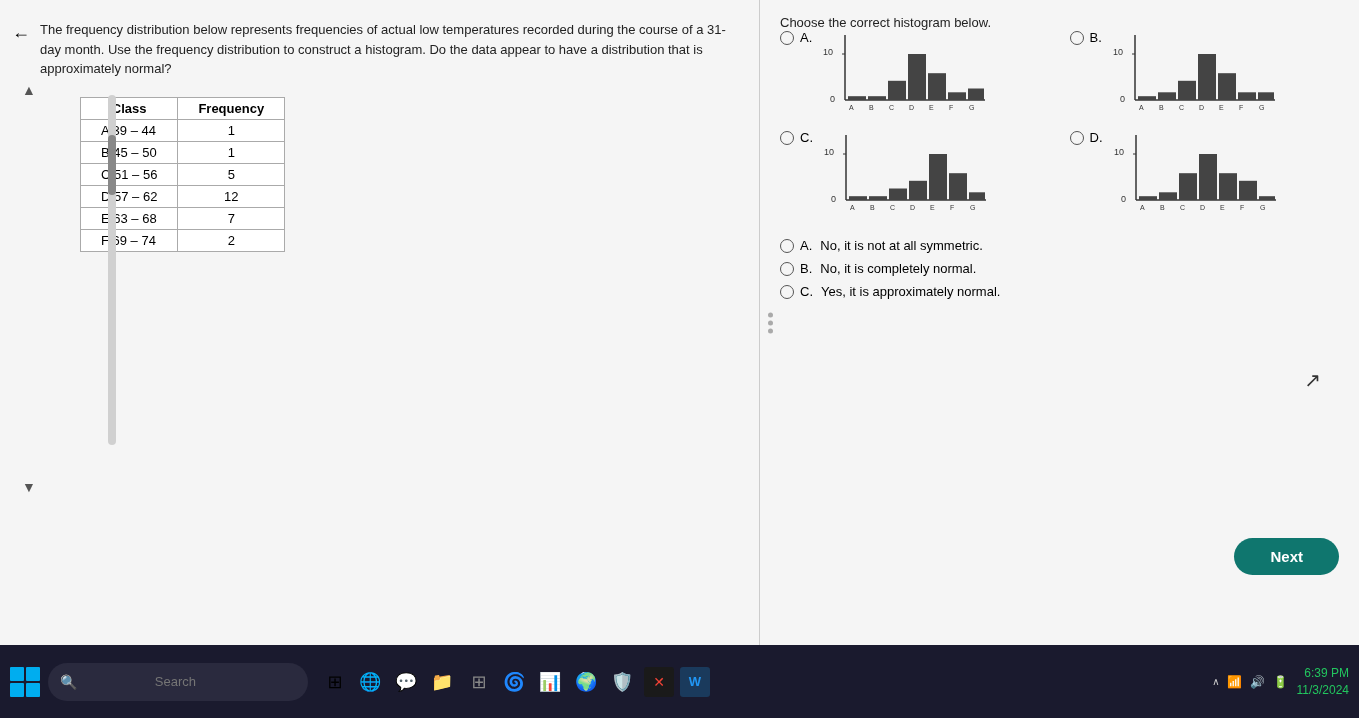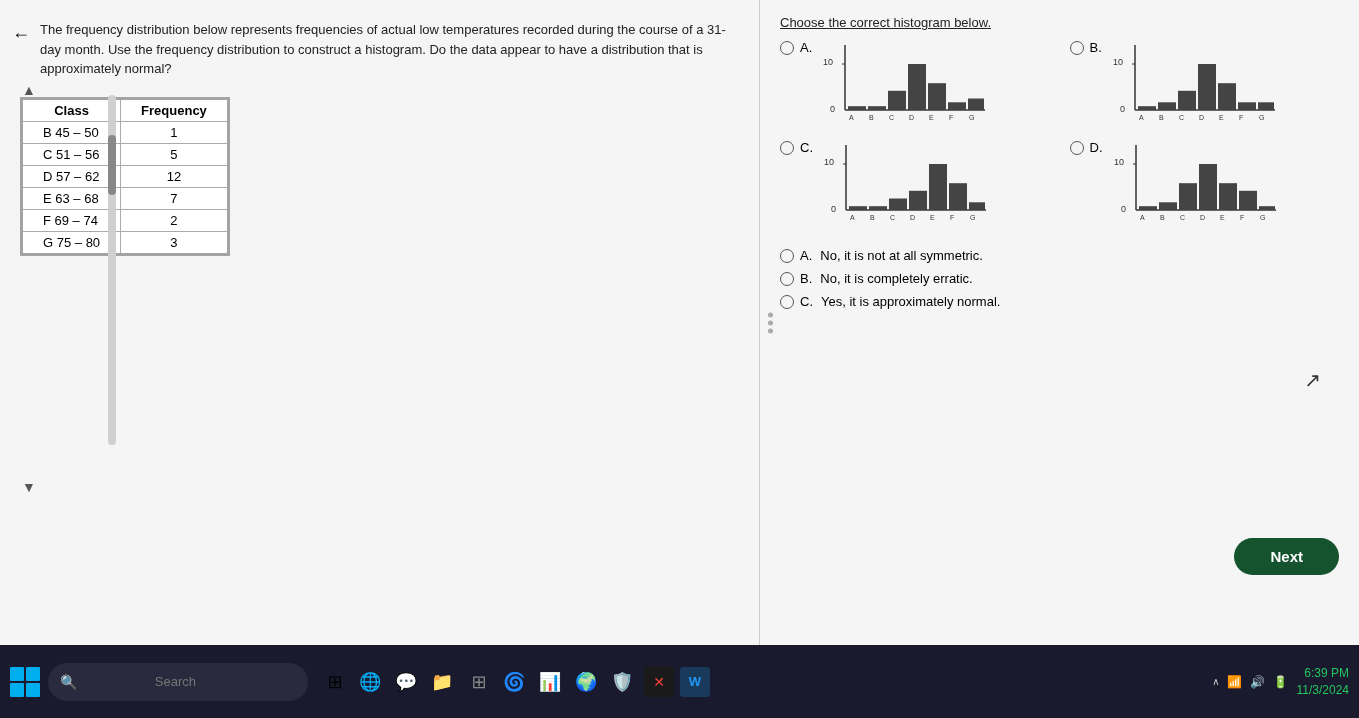--- a/index.html
+++ b/index.html
@@ -42,22 +42,23 @@
     .question-text {
       margin-left: 20px;
       margin-bottom: 18px;
       line-height: 1.5;
       font-size: 13px;
       color: #222;
     }
 
     
     .freq-table {
+      margin-left: 60px;
       border-collapse: collapse;
-      border: 3px solid #a3a3a3;
+      border: 1px solid #a3a3a3;
     }
     .freq-table th, .freq-table td {
       border: 1px solid #aaa;
       padding: 3px 20px;
       text-align: center;
       font-size: 13px;
     }
     .freq-table th {
       font-weight: bold;
       background: #fff;
@@ -91,23 +92,21 @@
 
     
     .right-panel {
       flex: 1;
       padding: 15px 20px;
       background: #f5f5f5;
     }
 
     .choose-text {
       font-size: 13px;
-      margin-bottom: 10px;
       color: #222;
-      text-decoration: underline;
     }
 
     
     .hist-grid {
       display: grid;
       grid-template-columns: 1fr 1fr;
       gap: 10px 20px;
       margin-bottom: 18px;
     }
 
@@ -157,21 +156,21 @@
     }
 
     
     .next-btn-area {
       position: absolute;
       bottom: 70px;
       right: 20px;
     }
 
     .next-btn {
-      background: #14532d;
+      background: #0f766e;
       color: white;
       border: none;
       border-radius: 20px;
       padding: 10px 36px;
       font-size: 15px;
       font-weight: bold;
       cursor: pointer;
     }
 
     
@@ -316,44 +315,44 @@
     <p class="question-text">The frequency distribution below represents frequencies of actual low temperatures recorded during the course of a 31-day month. Use the frequency distribution to construct a histogram. Do the data appear to have a distribution that is approximately normal?</p>
 
     <table class="freq-table">
       <thead>
         <tr>
           <th>Class</th>
           <th>Frequency</th>
         </tr>
       </thead>
       <tbody id="freq-tbody">
+      <tr>
+            <td>A  39 – 44</td>
+            <td>1</td>
+          </tr>
           <tr>
             <td>B  45 – 50</td>
             <td>1</td>
           </tr>
           <tr>
             <td>C  51 – 56</td>
             <td>5</td>
           </tr>
           <tr>
             <td>D  57 – 62</td>
             <td>12</td>
           </tr>
           <tr>
             <td>E  63 – 68</td>
             <td>7</td>
           </tr>
           <tr>
             <td>F  69 – 74</td>
             <td>2</td>
           </tr>
-          <tr>
-            <td>G  75 – 80</td>
-            <td>3</td>
-          </tr>
         </tbody>
     </table>
 
     <div class="sidebar-scroll">
       <div class="sidebar-scroll-thumb"></div>
     </div>
 
     <div class="down-arrow">▼</div>
 
     <div class="expand-dots">
@@ -523,21 +522,21 @@
         <span>A.</span>
       </label>
       <span>No, it is not at all symmetric.</span>
     </div>
 
     <div class="answer-option">
       <label class="radio-label">
         <span class="radio-circle"></span>
         <span>B.</span>
       </label>
-      <span>No, it is completely erratic.</span>
+      <span>No, it is completely normal.</span>
     </div>
 
     <div class="answer-option">
       <label class="radio-label">
         <span class="radio-circle"></span>
         <span>C.</span>
       </label>
       <span>Yes, it is approximately normal.</span>
     </div>
 

